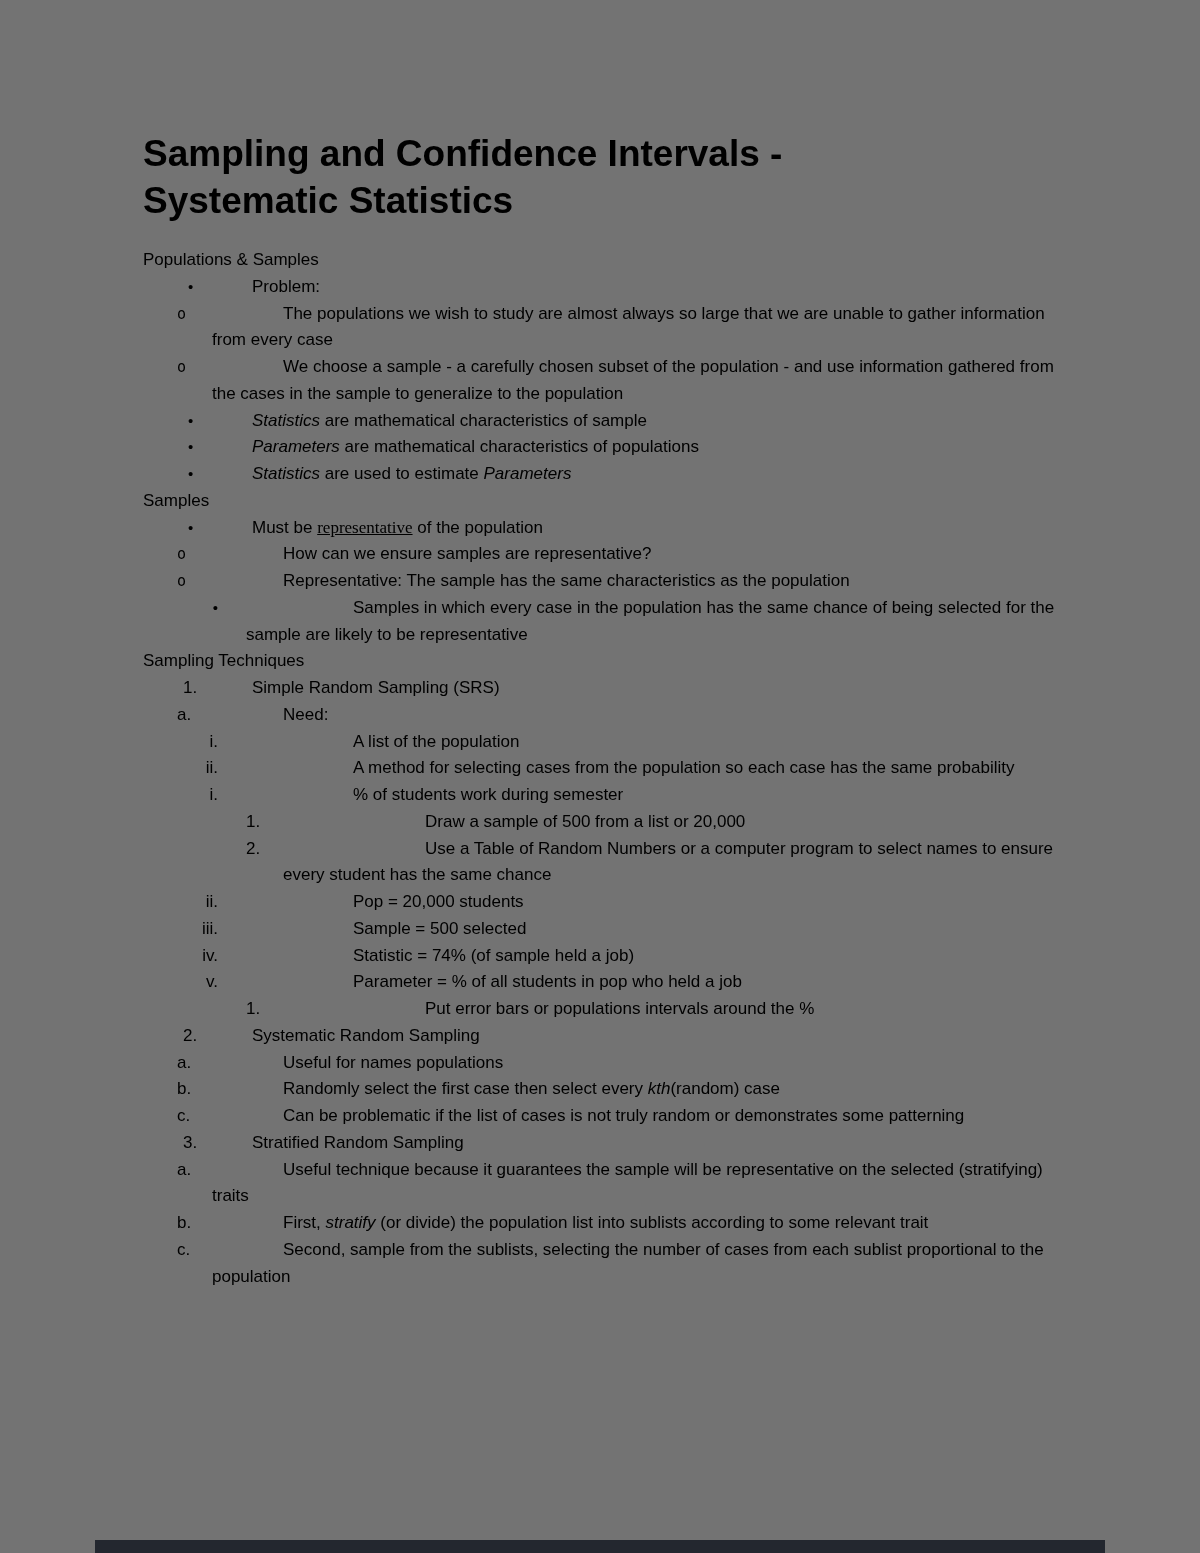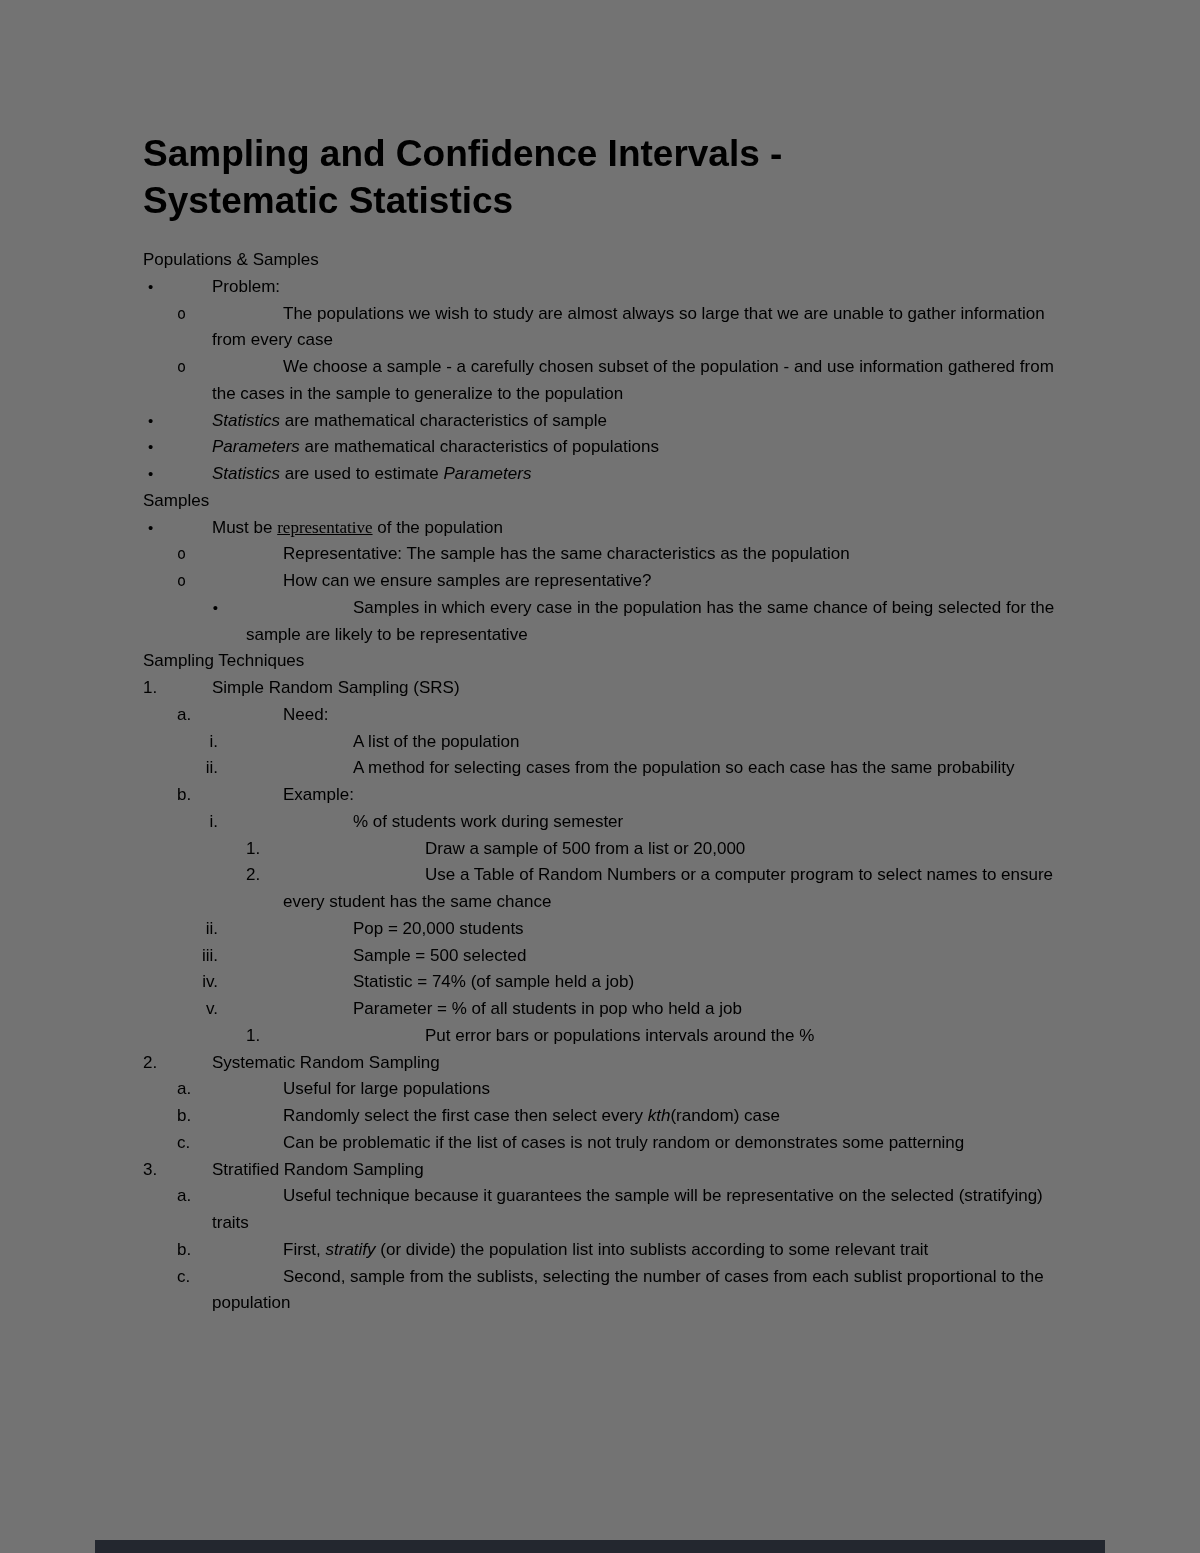--- a/index.html
+++ b/index.html
@@ -33,21 +33,21 @@
     line-height: 26.75px;
   }
   .heading { font-weight: 400; }
   .it { font-style: italic; }
   .ul { text-decoration: underline; font-family: Liberation Serif, serif; }
 
   
   .mk { display: inline-block; text-indent: 0; vertical-align: baseline; }
   .mk-glyph { text-indent: 0; }
 
-  .l1 { padding-left: 69px;  text-indent: -69px; }
+  .l1 { padding-left: 69px;  text-indent: -69px; margin-left: 40px; }
   .l1 .mk { width: 69px; }
 
   .l2 { padding-left: 69px;  text-indent: -35px; }
   .l2 .mk { width: 106px; }
 
   .l3 { padding-left: 103px; text-indent: -46px; }
   .l3 .mk { width: 153px; }
   .l3 .mk .mk-glyph { display: inline-block; width: 18px; text-align: right; }
 
   .l4 { padding-left: 140px; text-indent: -37px; }
@@ -74,39 +74,38 @@
       <div class="title"><span><span>Sampling and Confidence Intervals -</span><br><span>Systematic Statistics</span></span></div>
       <div class="line heading"><span><span>Populations &amp; Samples</span></span></div>
       <div class="line item l1 mkb"><span class="mk mk-bullet"><span class="mk-glyph">•</span></span><span><span>Problem:</span></span></div>
       <div class="line item l2"><span class="mk mk-o"><span class="mk-glyph">o</span></span><span><span>The populations we wish to study are almost always so large that we are unable to gather information from every case</span></span></div>
       <div class="line item l2"><span class="mk mk-o"><span class="mk-glyph">o</span></span><span><span>We choose a sample - a carefully chosen subset of the population - and use information gathered from the cases in the sample to generalize to the population</span></span></div>
       <div class="line item l1 mkb"><span class="mk mk-bullet"><span class="mk-glyph">•</span></span><span><span class="it">Statistics</span><span> are mathematical characteristics of sample</span></span></div>
       <div class="line item l1 mkb"><span class="mk mk-bullet"><span class="mk-glyph">•</span></span><span><span class="it">Parameters</span><span> are mathematical characteristics of populations</span></span></div>
       <div class="line item l1 mkb"><span class="mk mk-bullet"><span class="mk-glyph">•</span></span><span><span class="it">Statistics</span><span> are used to estimate </span><span class="it">Parameters</span></span></div>
       <div class="line heading"><span><span>Samples</span></span></div>
       <div class="line item l1 mkb"><span class="mk mk-bullet"><span class="mk-glyph">•</span></span><span><span>Must be </span><span class="ul">representative</span><span> of the population</span></span></div>
+      <div class="line item l2"><span class="mk mk-o"><span class="mk-glyph">o</span></span><span><span>How can we ensure samples are representative?</span></span></div>
       <div class="line item l2"><span class="mk mk-o"><span class="mk-glyph">o</span></span><span><span>Representative: The sample has the same characteristics as the population</span></span></div>
-      <div class="line item l2"><span class="mk mk-o"><span class="mk-glyph">o</span></span><span><span>How can we ensure samples are representative?</span></span></div>
       <div class="line item l3 mkb"><span class="mk mk-bullet"><span class="mk-glyph">•</span></span><span><span>Samples in which every case in the population has the same chance of being selected for the sample are likely to be representative</span></span></div>
       <div class="line heading"><span><span>Sampling Techniques</span></span></div>
       <div class="line item l1"><span class="mk mk-num"><span class="mk-glyph">1.</span></span><span><span>Simple Random Sampling (SRS)</span></span></div>
       <div class="line item l2"><span class="mk mk-num"><span class="mk-glyph">a.</span></span><span><span>Need:</span></span></div>
       <div class="line item l3"><span class="mk mk-num"><span class="mk-glyph">i.</span></span><span><span>A list of the population</span></span></div>
       <div class="line item l3"><span class="mk mk-num"><span class="mk-glyph">ii.</span></span><span><span>A method for selecting cases from the population so each case has the same probability</span></span></div>
-      <div class="line item l2"><span class="mk mk-num"><span class="mk-glyph">b.</span></span><span><span>Example:</span></span></div>
       <div class="line item l3"><span class="mk mk-num"><span class="mk-glyph">i.</span></span><span><span>% of students work during semester</span></span></div>
       <div class="line item l4"><span class="mk mk-num"><span class="mk-glyph">1.</span></span><span><span>Draw a sample of 500 from a list or 20,000</span></span></div>
       <div class="line item l4"><span class="mk mk-num"><span class="mk-glyph">2.</span></span><span><span>Use a Table of Random Numbers or a computer program to select names to ensure every student has the same chance</span></span></div>
       <div class="line item l3"><span class="mk mk-num"><span class="mk-glyph">ii.</span></span><span><span>Pop = 20,000 students</span></span></div>
       <div class="line item l3"><span class="mk mk-num"><span class="mk-glyph">iii.</span></span><span><span>Sample = 500 selected</span></span></div>
       <div class="line item l3"><span class="mk mk-num"><span class="mk-glyph">iv.</span></span><span><span>Statistic = 74% (of sample held a job)</span></span></div>
       <div class="line item l3"><span class="mk mk-num"><span class="mk-glyph">v.</span></span><span><span>Parameter = % of all students in pop who held a job</span></span></div>
       <div class="line item l4"><span class="mk mk-num"><span class="mk-glyph">1.</span></span><span><span>Put error bars or populations intervals around the %</span></span></div>
       <div class="line item l1"><span class="mk mk-num"><span class="mk-glyph">2.</span></span><span><span>Systematic Random Sampling</span></span></div>
-      <div class="line item l2"><span class="mk mk-num"><span class="mk-glyph">a.</span></span><span><span>Useful for large populations</span></span></div>
+      <div class="line item l2"><span class="mk mk-num"><span class="mk-glyph">a.</span></span><span><span>Useful for names populations</span></span></div>
       <div class="line item l2"><span class="mk mk-num"><span class="mk-glyph">b.</span></span><span><span>Randomly select the first case then select every </span><span class="it">kth</span><span>(random) case</span></span></div>
       <div class="line item l2"><span class="mk mk-num"><span class="mk-glyph">c.</span></span><span><span>Can be problematic if the list of cases is not truly random or demonstrates some patterning</span></span></div>
       <div class="line item l1"><span class="mk mk-num"><span class="mk-glyph">3.</span></span><span><span>Stratified Random Sampling</span></span></div>
       <div class="line item l2"><span class="mk mk-num"><span class="mk-glyph">a.</span></span><span><span>Useful technique because it guarantees the sample will be representative on the selected (stratifying) traits</span></span></div>
       <div class="line item l2"><span class="mk mk-num"><span class="mk-glyph">b.</span></span><span><span>First, </span><span class="it">stratify</span><span> (or divide) the population list into sublists according to some relevant trait</span></span></div>
       <div class="line item l2"><span class="mk mk-num"><span class="mk-glyph">c.</span></span><span><span>Second, sample from the sublists, selecting the number of cases from each sublist proportional to the population</span></span></div>
     </div>
   <div class="bottom-bar" style="background: rgb(35, 39, 47);"></div>
 </div>
 

